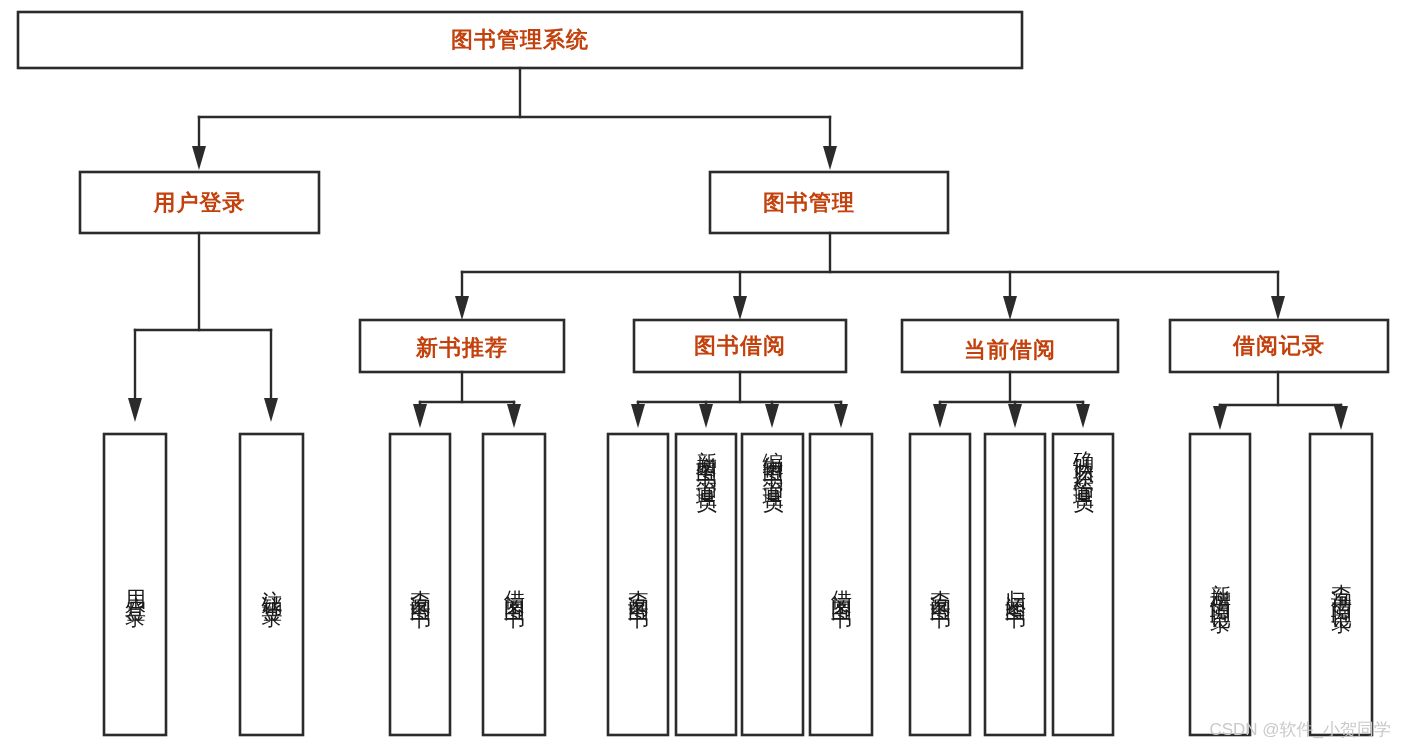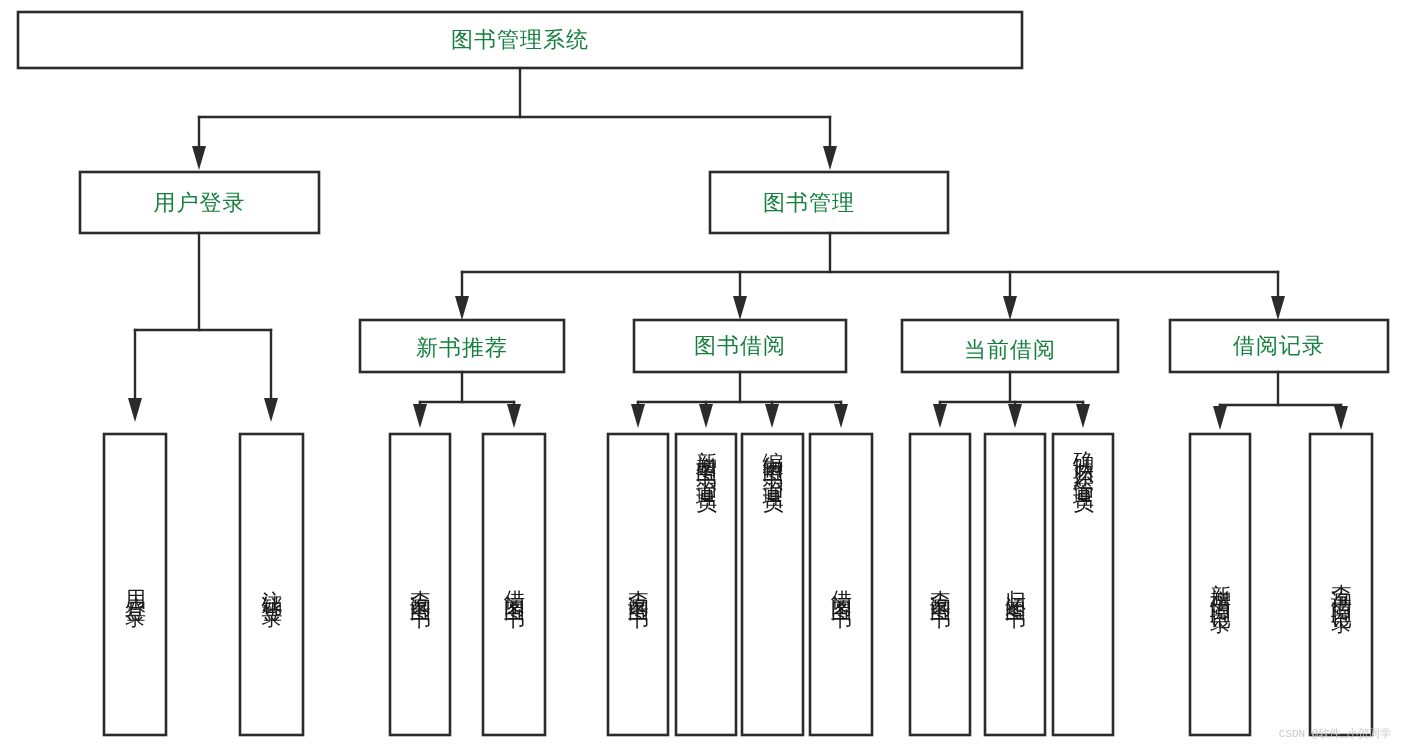--- a/index.html
+++ b/index.html
@@ -63,30 +63,31 @@
   .hlabel-wrap {
     position: absolute;
     display: flex;
     align-items: center;
     justify-content: center;
     pointer-events: none;
   }
   .hlabel-text {
     font-family: "DejaVu Sans", "Liberation Sans", sans-serif;
     font-size: 22px;
-    color: #15803d;
+    color: #c2410c;
     white-space: nowrap;
     letter-spacing: 1px;
+    font-weight: bold;
   }
   #watermark {
     position: absolute;
     right: 14px;
     bottom: 6px;
-    font-family: Liberation Mono, monospace;
-    font-size: 11px;
+    font-family: Liberation Sans, sans-serif;
+    font-size: 17px;
     color: #c9c9c9;
     white-space: nowrap;
     pointer-events: none;
   }
 </style>
 </head>
 <body>
 
 <div id="diagram-root">
 

